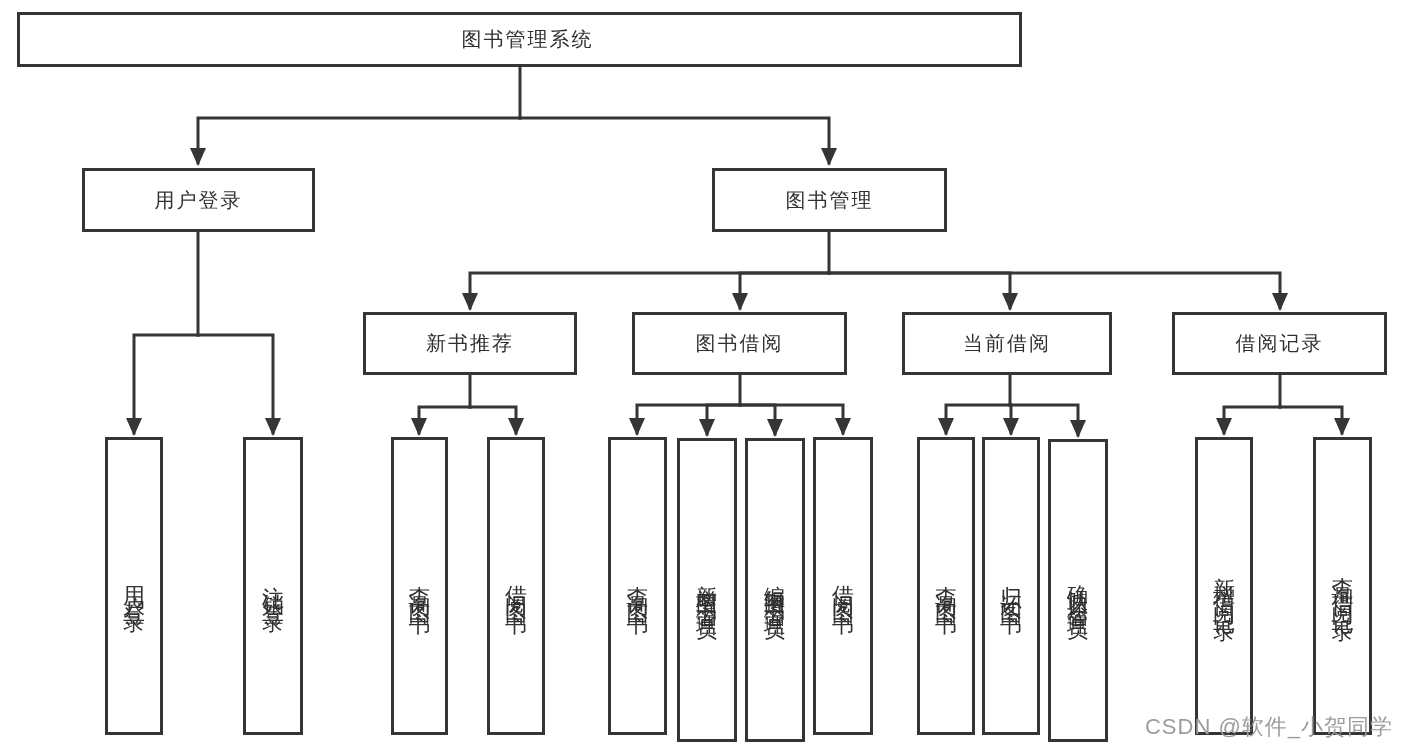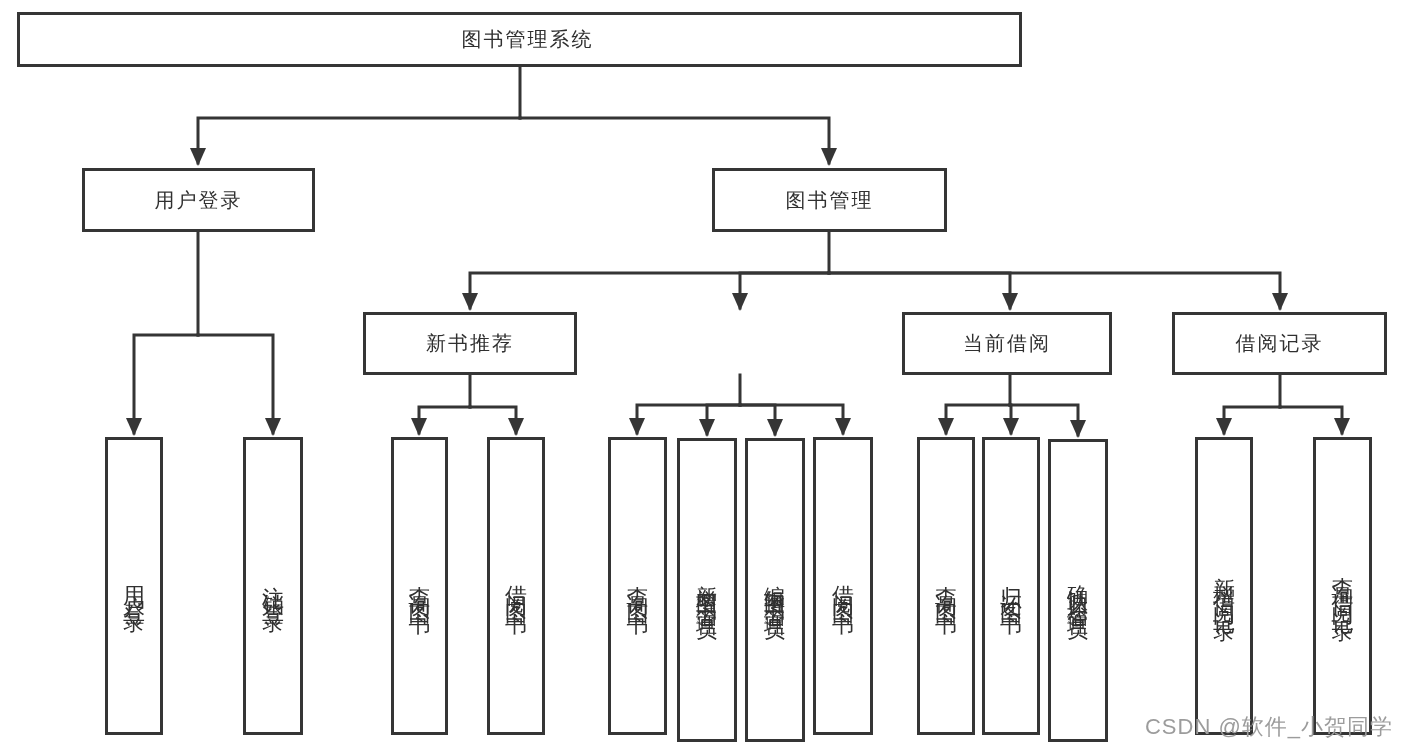--- a/index.html
+++ b/index.html
@@ -79,20 +79,23 @@
   <div class="box h-box" style="left:82px;top:168px;width:233px;height:64px;">
     <span>用户登录</span>
   </div>
   <div class="box h-box" style="left:363px;top:312px;width:214px;height:63px;">
     <span>新书推荐</span>
   </div>
 
   <div class="box h-box" style="left:712px;top:168px;width:235px;height:64px;">
     <span>图书管理</span>
   </div>
+  <div class="box h-box" style="left:632px;top:312px;width:215px;height:63px;">
+    <span>图书借阅</span>
+  </div>
   <div class="box h-box" style="left:902px;top:312px;width:210px;height:63px;">
     <span>当前借阅</span>
   </div>
   <div class="box h-box" style="left:1172px;top:312px;width:215px;height:63px;">
     <span>借阅记录</span>
   </div>
 
   <div class="box v-box" style="left:105px;top:437px;width:58px;height:298px;">
     <span>用户登录</span>
   </div>

